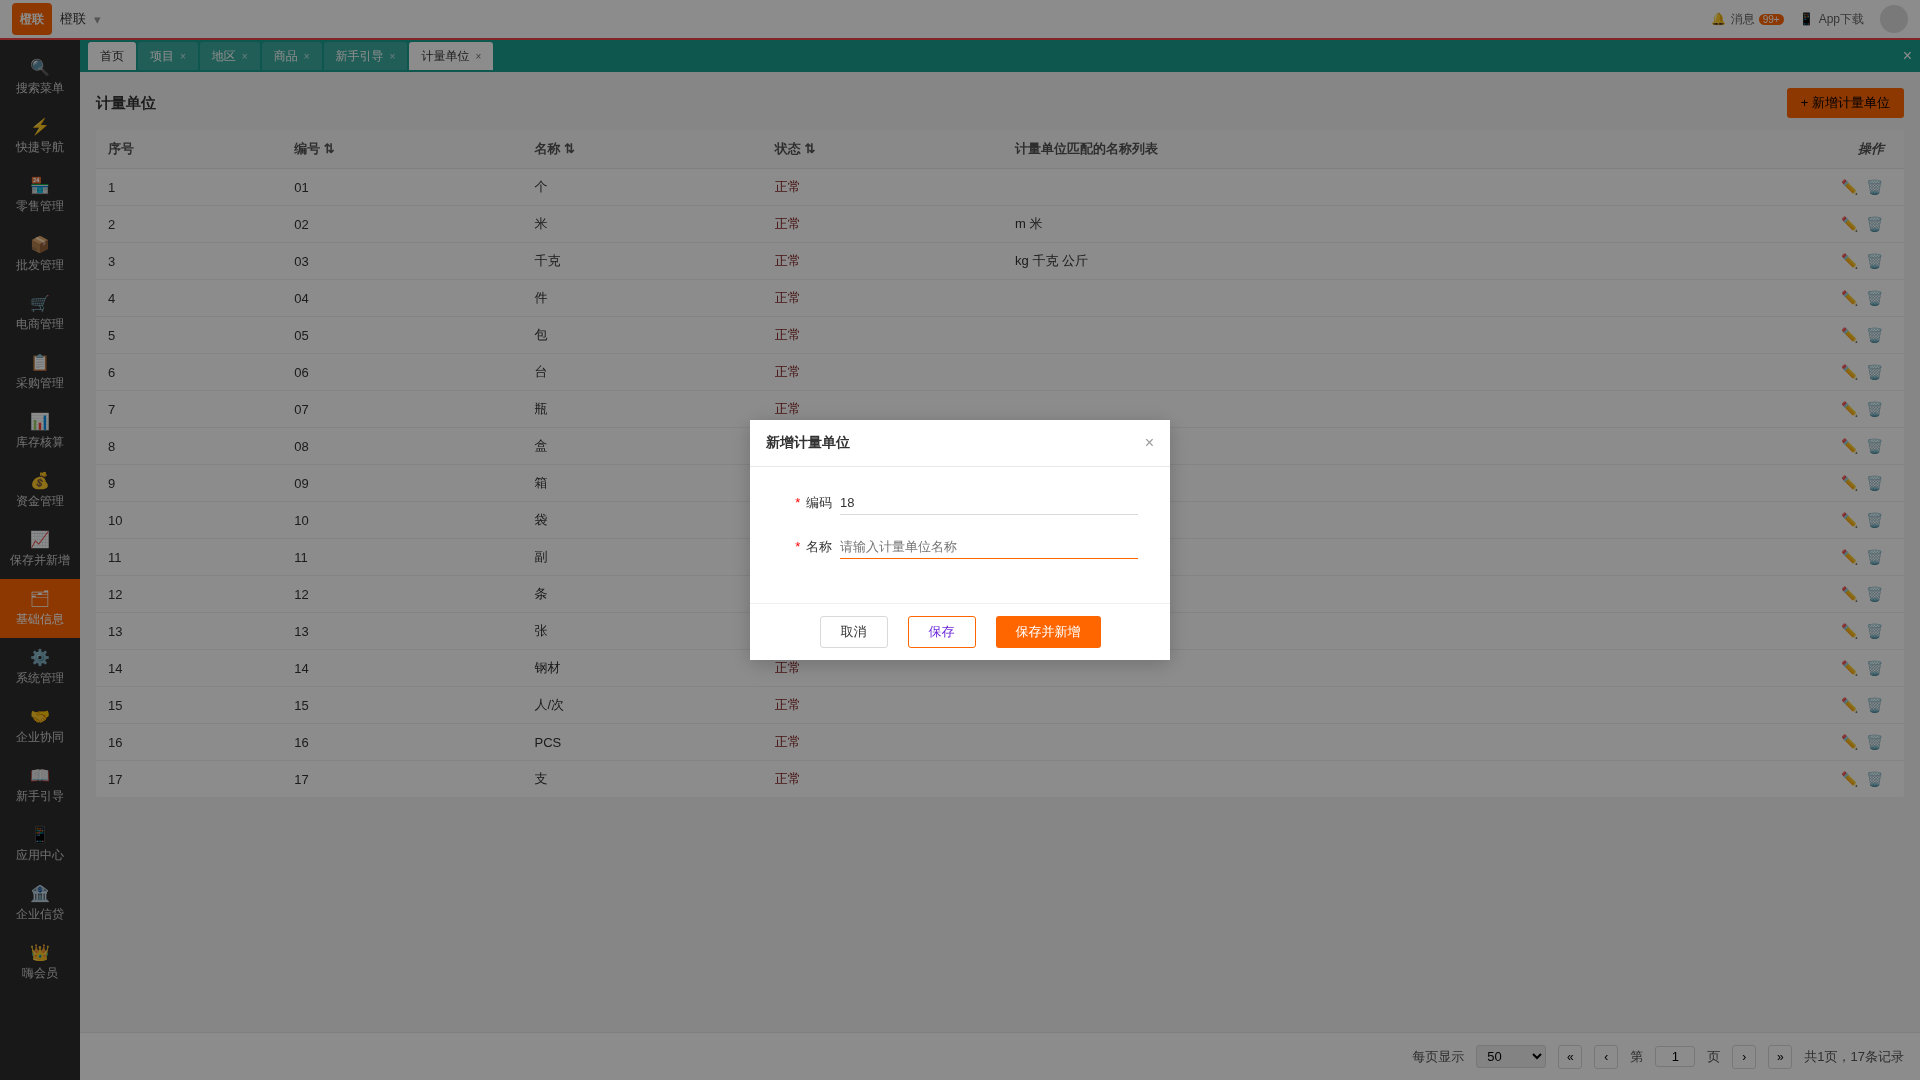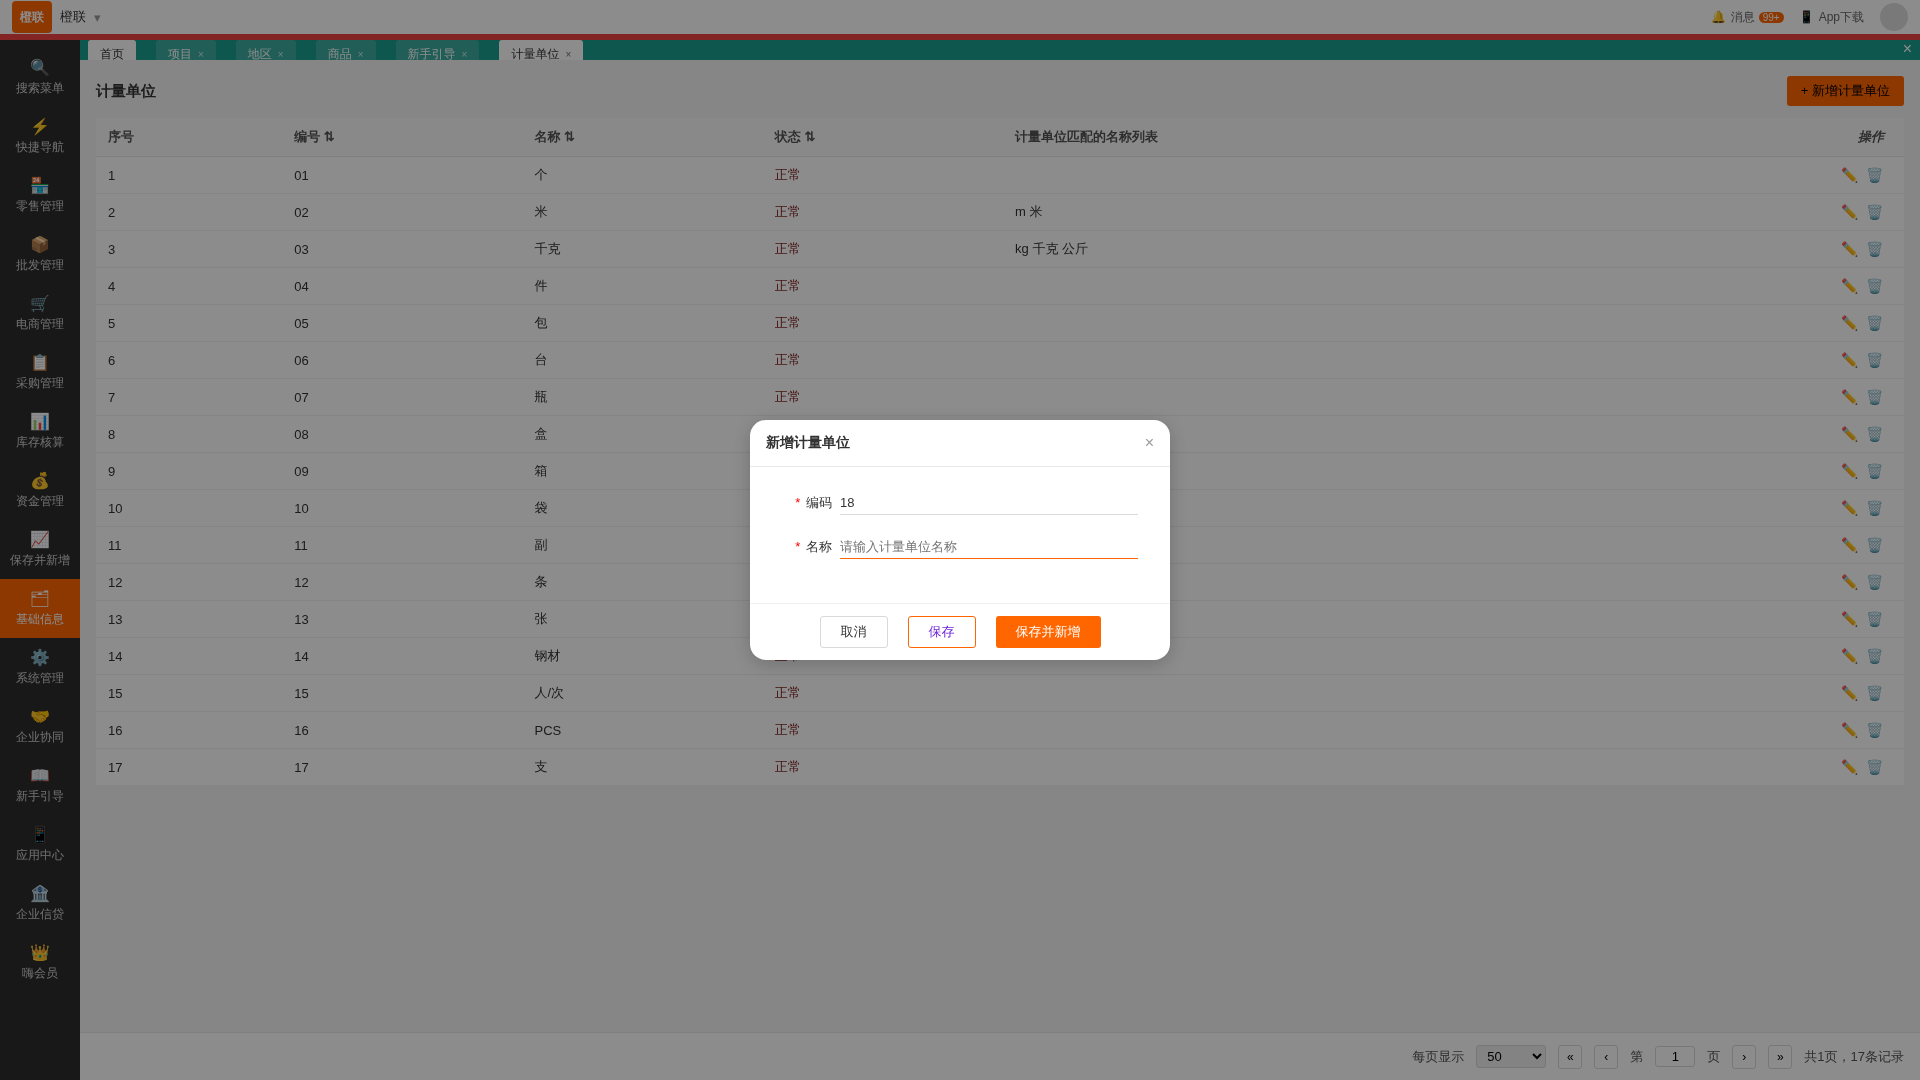--- a/index.html
+++ b/index.html
@@ -2,21 +2,21 @@
 <html><head>
   <meta charset="utf-8">
   <style>
     * { margin: 0; padding: 0; box-sizing: border-box; }
     body { font-family: 'Microsoft YaHei', Arial, sans-serif; font-size: 13px; background: #f0f2f5; width: 1920px; height: 1080px; overflow: hidden; }
 
     
     .top-bar {
       height: 40px;
       background: #fff;
-      border-bottom: 6px solid #ef4444;
+      border-bottom: 2px solid #ef4444;
       display: flex;
       align-items: center;
       padding: 4px 12px;
       justify-content: space-between;
     }
     .logo-area {
       display: flex;
       align-items: center;
       gap: 8px;
     }
@@ -97,26 +97,26 @@
     
     .main {
       flex: 1;
       display: flex;
       flex-direction: column;
       overflow: hidden;
     }
 
     
     .tab-bar {
-      height: 20px;
+      height: 32px;
       background: #1a9e8f;
       display: flex;
-      align-items: flex-start;
+      align-items: center;
       padding: 0 8px;
-      gap: 20px;
+      gap: 2px;
       flex-shrink: 0;
     }
     .tab {
       height: 28px;
       padding: 0 12px;
       border-radius: 3px 3px 0 0;
       display: flex;
       align-items: center;
       gap: 6px;
       font-size: 12px;
@@ -255,21 +255,21 @@
       background: rgba(0,0,0,0.45);
       z-index: 100;
       display: flex;
       align-items: center;
       justify-content: center;
     }
 
     
     .modal {
       background: #fff;
-      border-radius: 16px;
+      border-radius: 0;
       width: 420px;
       box-shadow: 0 4px 20px rgba(0,0,0,0.2);
       overflow: hidden;
     }
     .modal-header {
       padding: 14px 16px;
       border-bottom: 1px solid #e8e8e8;
       display: flex;
       justify-content: space-between;
       align-items: center;

